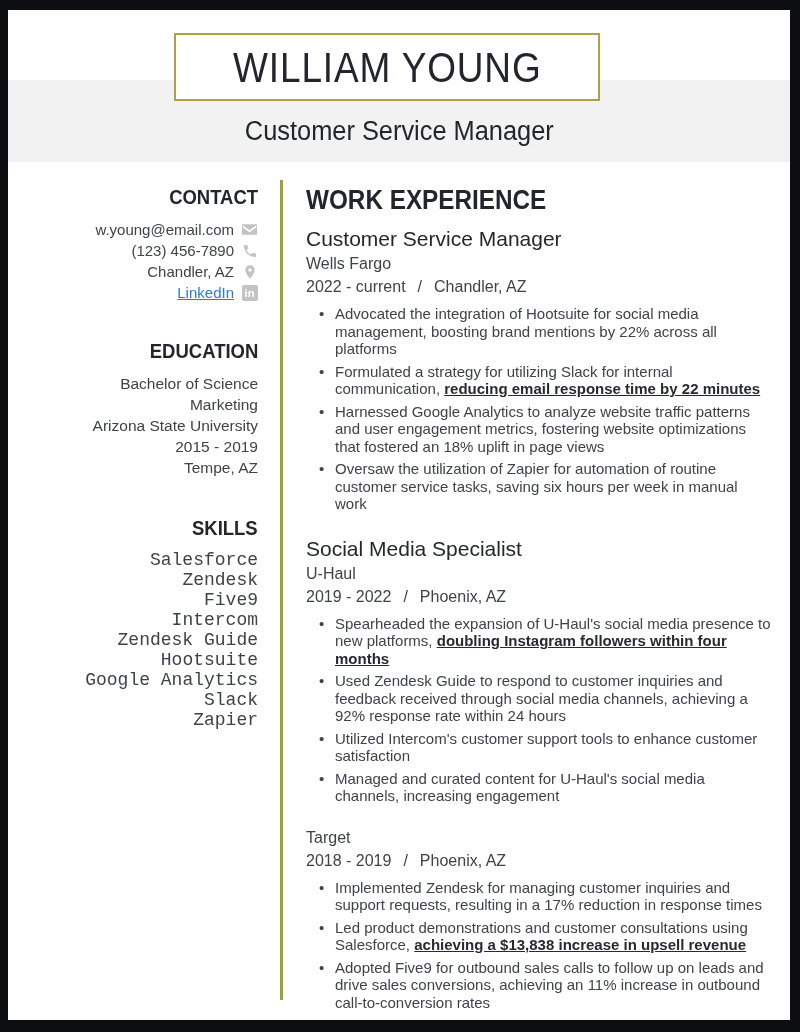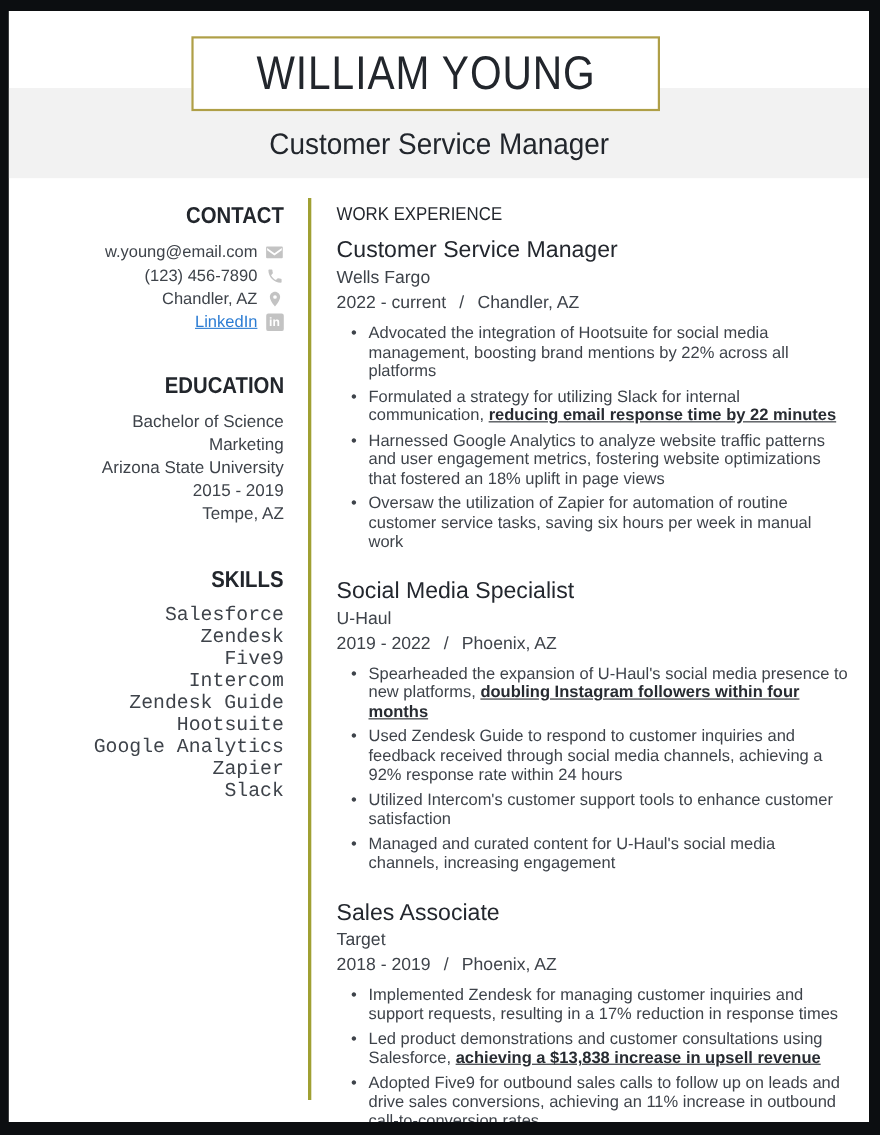--- a/index.html
+++ b/index.html
@@ -58,21 +58,21 @@
   .section-gap-edu{margin-top:36px;text-decoration:underline;}
   .section-gap-skills{margin-top:38px;}
   .side-lines{margin-top:10px;font-size:15.5px;color:var(--body-ink,#3e434a);}
   .side-line{line-height:21px;}
   .skill-line{line-height:20px;font-size:18px;font-family:Liberation Mono, monospace;}
   .divider{
     position:absolute;left:272px;top:170px;width:3px;height:820px;
     background:var(--accent-olive,#a0a033);
   }
   .main{position:absolute;left:298px;top:175px;width:466px;}
-  .main-heading{margin:0;font-size:17px;font-weight:normal;color:var(--ink,#22262c);}
+  .main-heading{margin:0;font-size:27px;font-weight:bold;color:var(--ink,#22262c);}
   .main-heading .cx{display:inline-block;transform:scaleX(0.9);transform-origin:0 50%;white-space:nowrap;}
   .job{margin-top:24px;}
   .job:first-child{margin-top:11px;}
   .job-title{margin:0;font-size:21px;font-weight:400;color:#23272e;}
   .job-company{margin-top:4px;font-size:16px;color:var(--body-ink,#3e434a);}
   .job-dates{margin-top:5px;font-size:16px;color:var(--body-ink,#3e434a);}
   .job-dates .slash{margin:0 12px;}
   .bullets{list-style:none;margin:9px 0 0 0;padding:0;}
   .bullet{display:flex;margin-bottom:5px;font-size:15px;line-height:17.5px;color:var(--body-ink,#3e434a);}
   .dot{flex:none;width:16px;margin-left:13px;text-align:left;}
@@ -140,22 +140,22 @@
 
     <h2 class="sh section-gap-skills"><span class="cx">SKILLS</span></h2>
     <div class="side-lines" id="skills-list">
         <div class="side-line skill-line">Salesforce</div>
         <div class="side-line skill-line">Zendesk</div>
         <div class="side-line skill-line">Five9</div>
         <div class="side-line skill-line">Intercom</div>
         <div class="side-line skill-line">Zendesk Guide</div>
         <div class="side-line skill-line">Hootsuite</div>
         <div class="side-line skill-line">Google Analytics</div>
+        <div class="side-line skill-line">Slack</div>
         <div class="side-line skill-line">Zapier</div>
-        <div class="side-line skill-line">Slack</div>
       </div>
   </aside>
 
   <div class="divider"></div>
 
   <main class="main">
     <h2 class="main-heading"><span class="cx">WORK EXPERIENCE</span></h2>
     <div id="jobs">
         <section class="job">
           <h3 class="job-title">Customer Service Manager</h3>
@@ -197,21 +197,20 @@
               <span class="dot">•</span>
               <span class="btext"><span>Utilized Intercom's customer support tools to enhance customer satisfaction</span></span>
             </li>
             <li class="bullet">
               <span class="dot">•</span>
               <span class="btext"><span>Managed and curated content for U-Haul's social media channels, increasing engagement</span></span>
             </li>
           </ul>
         </section>
         <section class="job">
-          <h3 class="job-title">Sales Associate</h3>
           <div class="job-company">Target</div>
           <div class="job-dates"><span>2018 - 2019</span><span class="slash">/</span><span>Phoenix, AZ</span></div>
           <ul class="bullets">
             <li class="bullet">
               <span class="dot">•</span>
               <span class="btext"><span>Implemented Zendesk for managing customer inquiries and support requests, resulting in a 17% reduction in response times</span></span>
             </li>
             <li class="bullet">
               <span class="dot">•</span>
               <span class="btext"><span>Led product demonstrations and customer consultations using Salesforce, </span><span class="em">achieving a $13,838 increase in upsell revenue</span></span>

